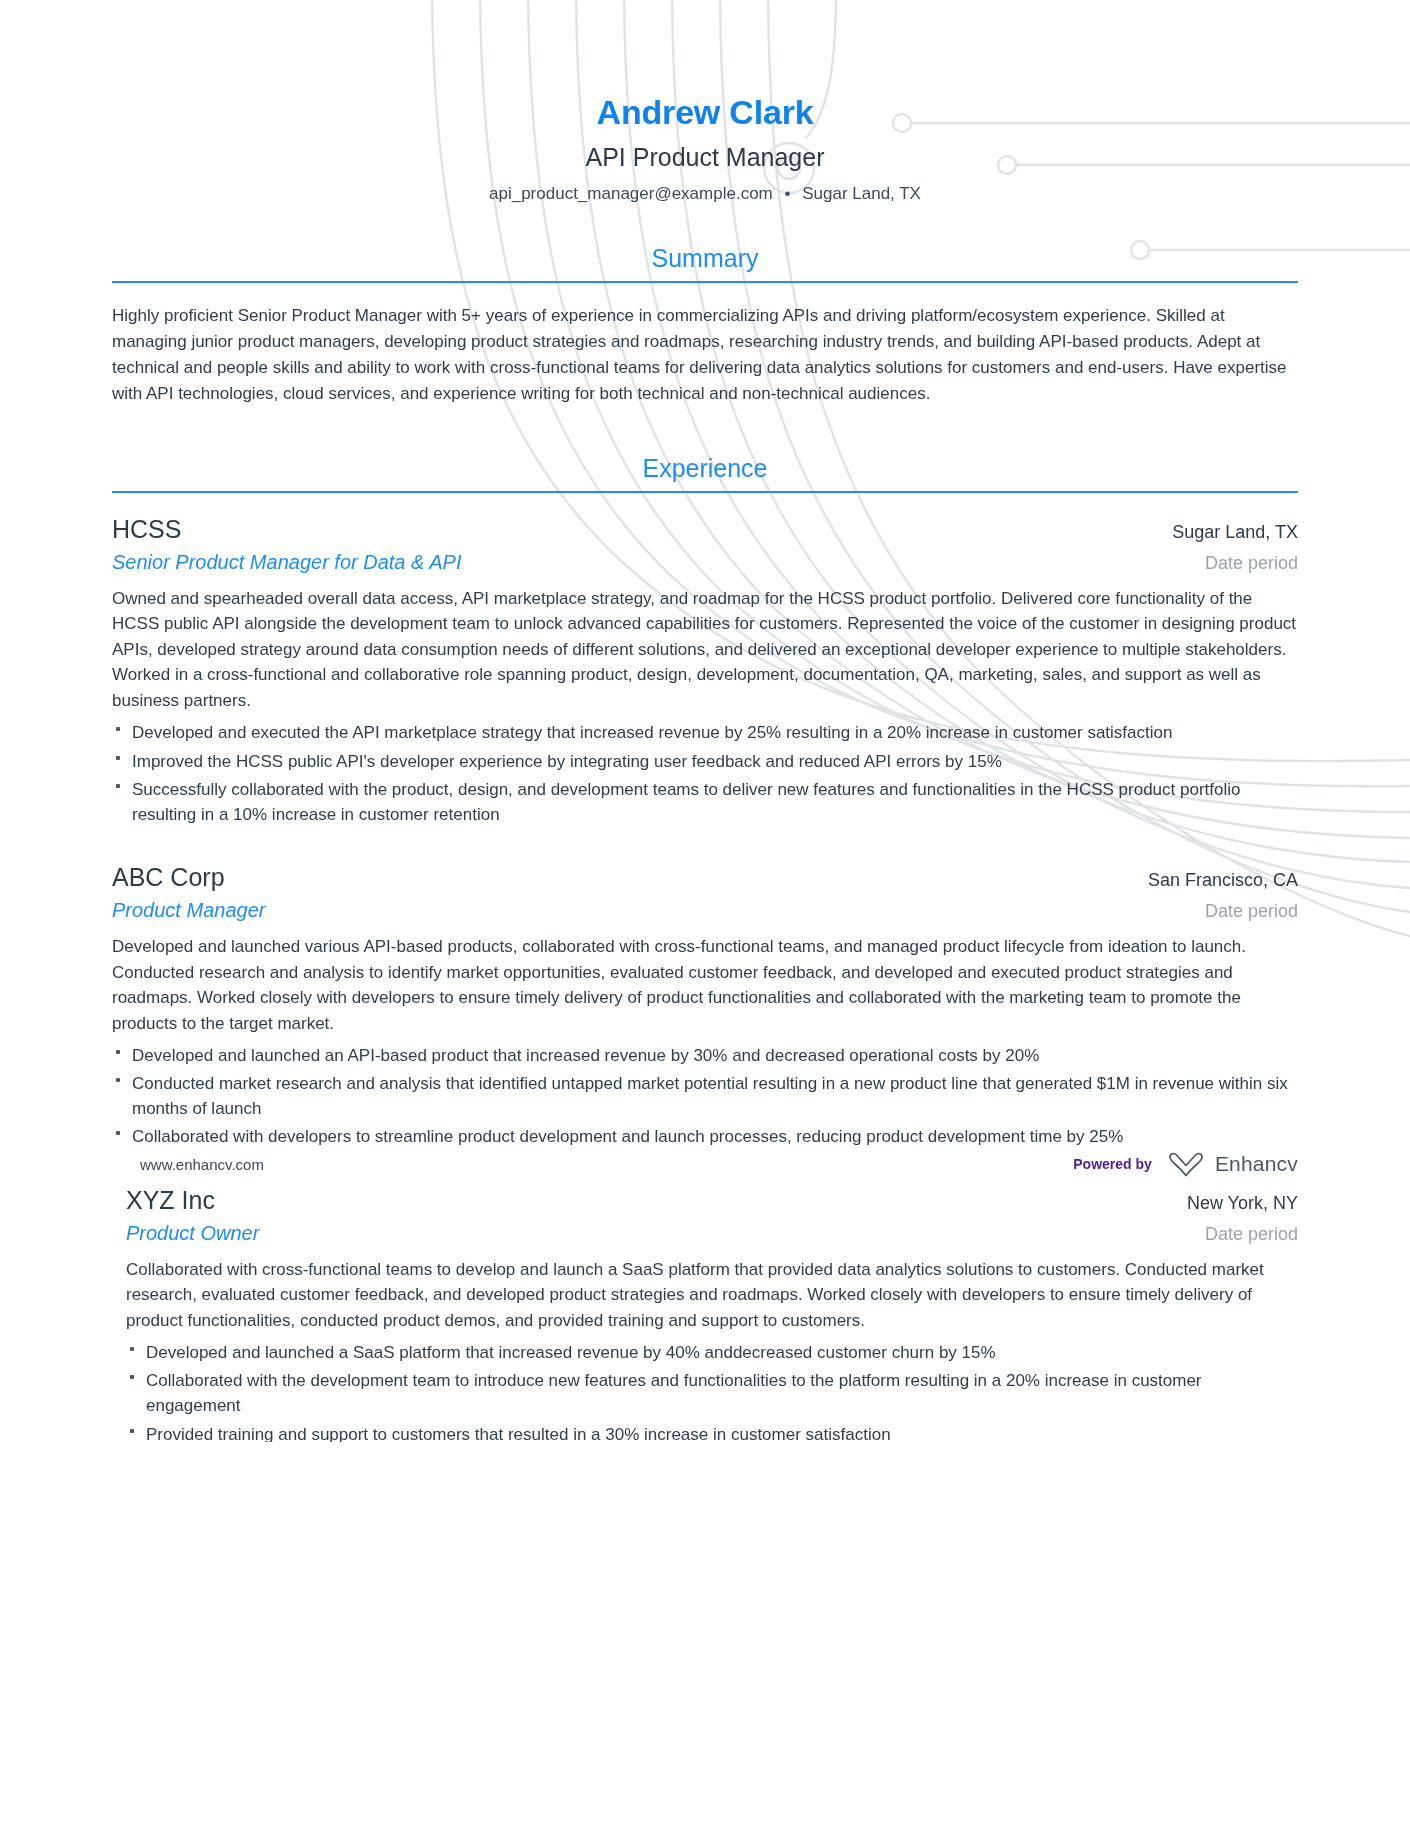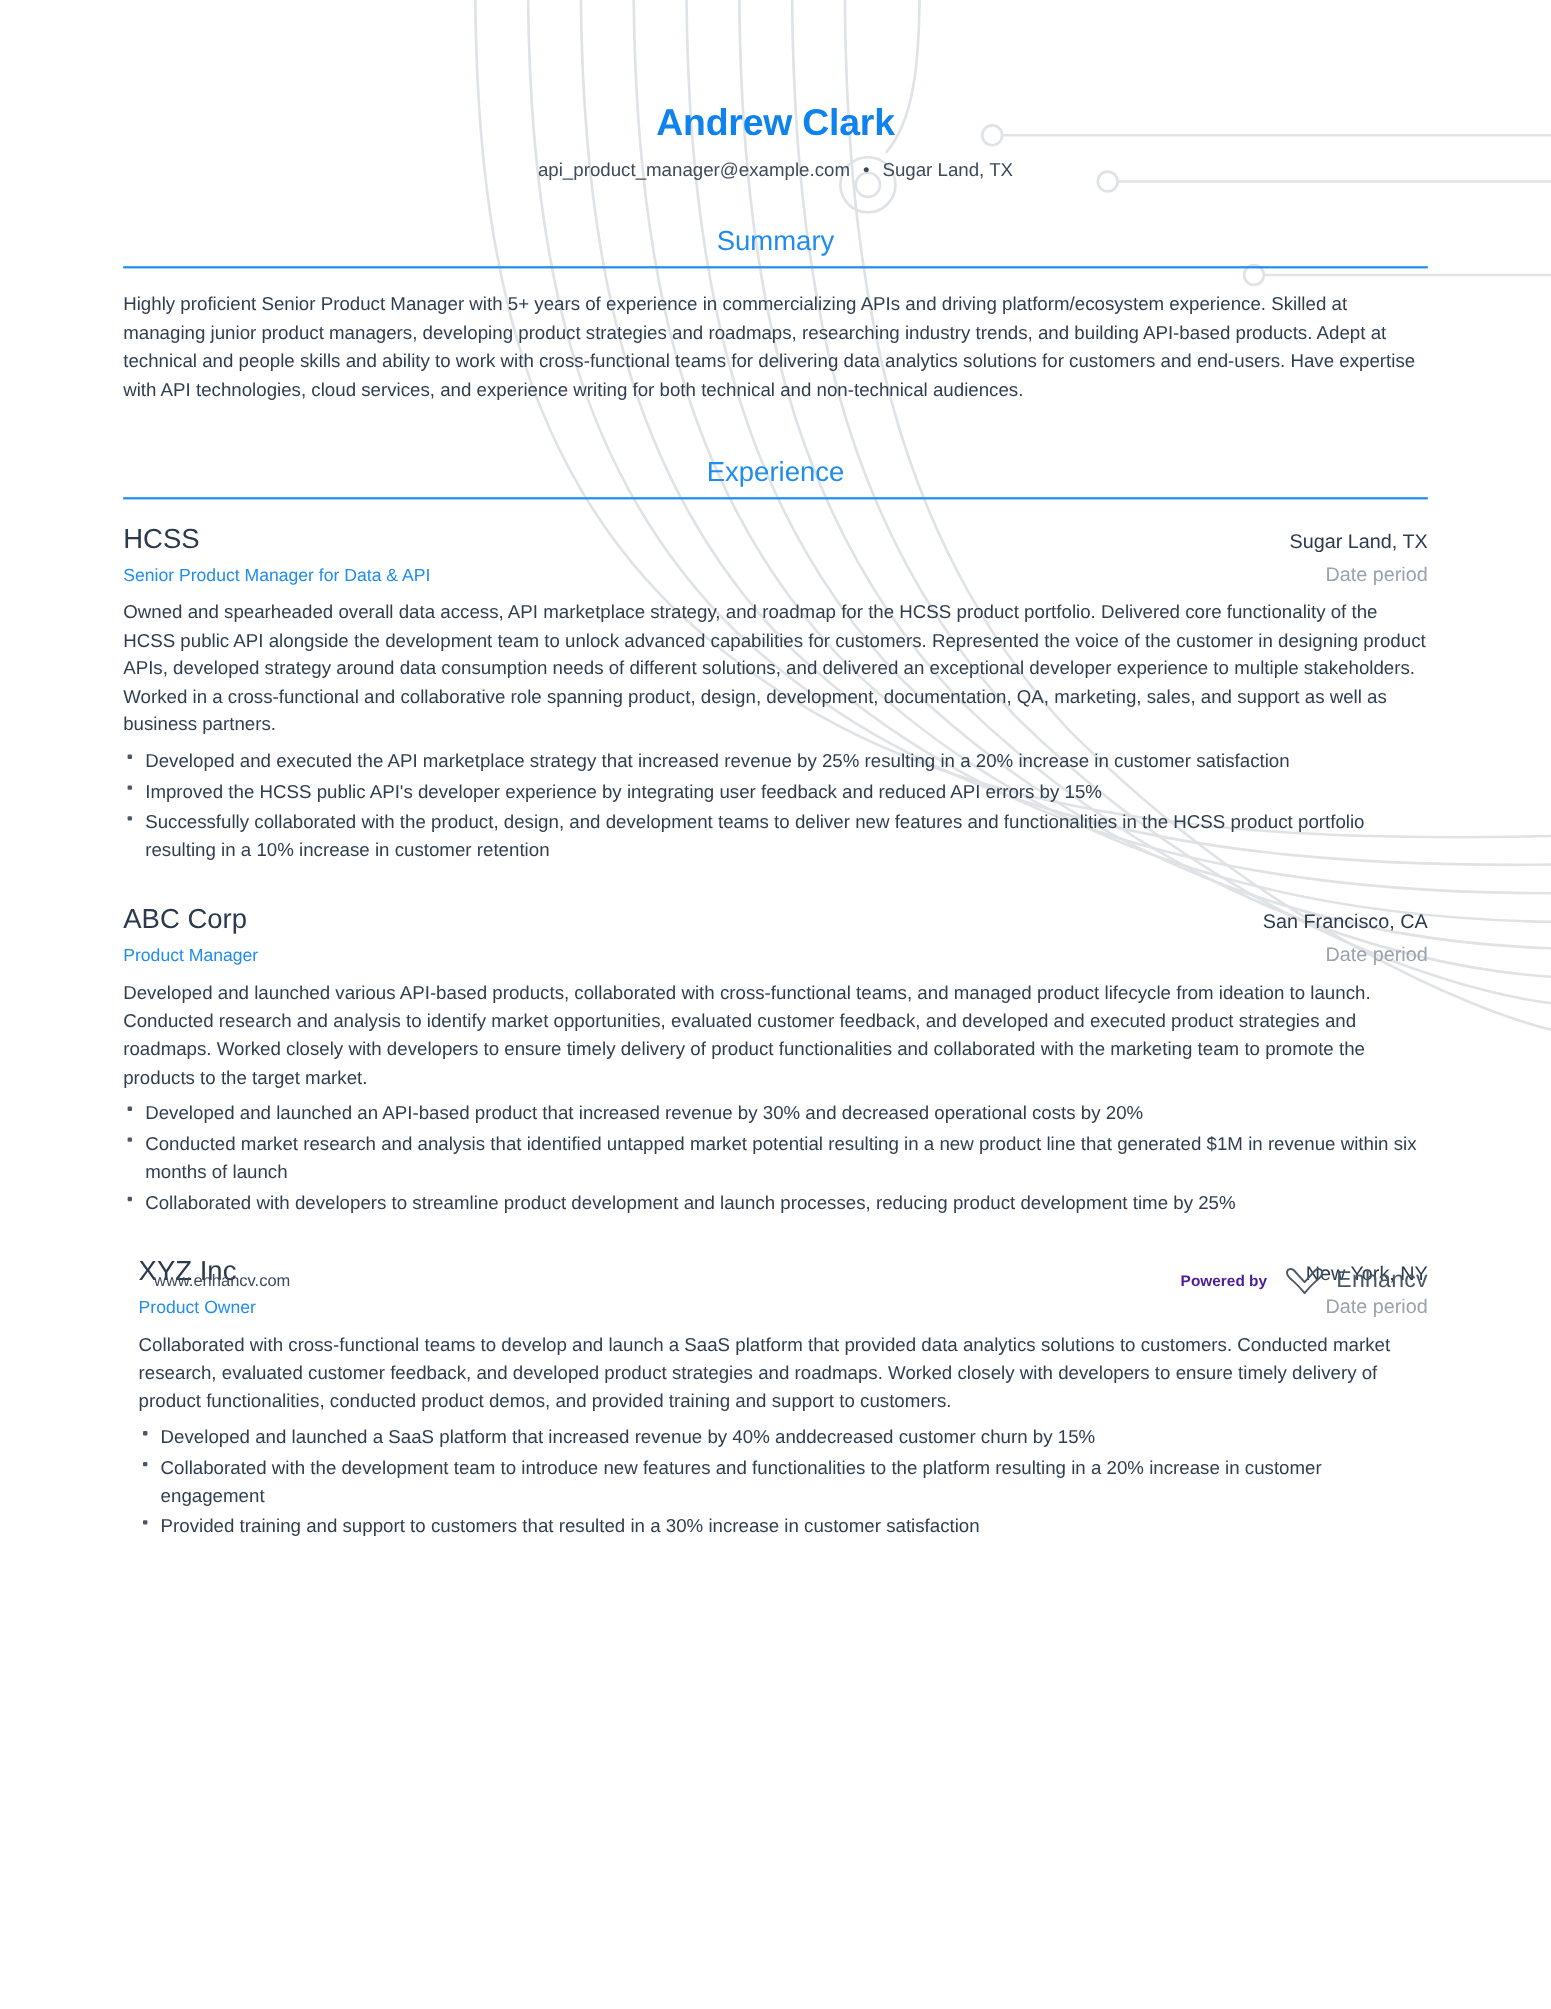--- a/index.html
+++ b/index.html
@@ -107,23 +107,24 @@
     font-weight: normal;
   }
   .exp-location {
     font-size: 18px;
     color: #2b3a4d;
     line-height: 1.28;
     text-align: right;
     white-space: nowrap;
   }
   .exp-role {
-    font-size: 16px;
+    font-size: 20px;
     color: #1f8cf0;
     line-height: 1.35;
+    font-style: italic;
   }
   .exp-date {
     font-size: 18px;
     color: #9aa3ad;
     line-height: 1.35;
     text-align: right;
     white-space: nowrap;
   }
   .exp-row.sub { margin-top: 4px; }
   .exp-desc {
@@ -233,20 +234,21 @@
       <line x1="522" y1="1812" x2="530" y2="1826"></line>
       <line x1="552" y1="1812" x2="560" y2="1826"></line>
       <line x1="582" y1="1812" x2="590" y2="1826"></line>
     </g>
   </svg>
 
   <div class="content">
 
     <div class="header">
       <div class="full-name">Andrew Clark</div>
+      <div class="job-title">API Product Manager</div>
       <div class="contact-line">
         <span>api_product_manager@example.com</span>
         <span class="contact-sep">•</span>
         <span>Sugar Land, TX</span>
       </div>
     </div>
 
     <div class="section">
       <div class="section-title">Summary</div>
       <div class="section-rule"></div>

